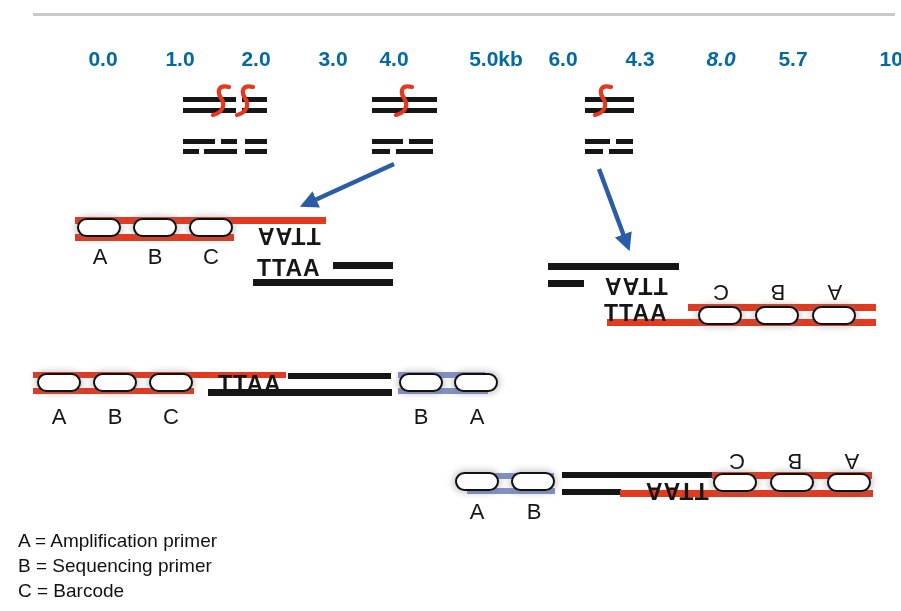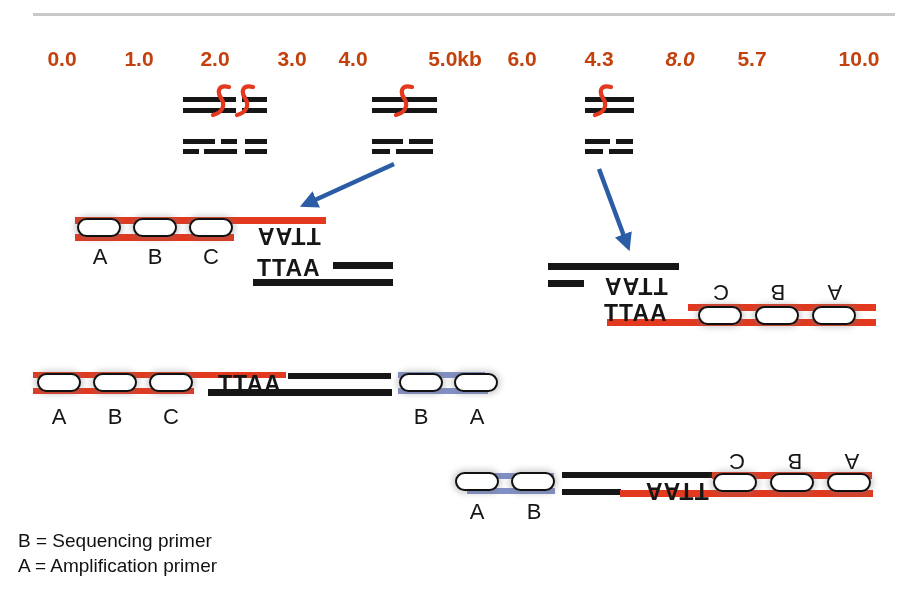--- a/index.html
+++ b/index.html
@@ -6,22 +6,22 @@
     --red:#E2391F;
     --arrow-blue:#2B5CA6;
     --adapter-blue:#8291C8;
     --black:#161616;
     --rule-gray:#C9C9C9;
   }
   html,body{margin:0;padding:0;background:#fff;}
   #fig{position:relative;width:901px;height:611px;background:#fff;overflow:hidden;
        font-family:"Liberation Sans",sans-serif;}
   .rule{position:absolute;height:2.5px;background:var(--rule-gray);}
-  .tick{position:absolute;top:47px;font:600 21px "Liberation Sans",sans-serif;color:#c2410c;
-        transform:translateX(-50%);white-space:nowrap;}
+  .tick{position:absolute;top:47px;font:600 21px "Liberation Sans",sans-serif;color:#0369a1;
+        transform:translateX(-50%);white-space:nowrap;margin-left:41px;}
   .seg{position:absolute;height:5px;background:var(--black);}
   .bar{position:absolute;height:6.5px;z-index:1;}
   .bar.black{background:var(--black);}
   .bar.red{background:var(--red);}
   .bar.blue{background:var(--adapter-blue);}
   .pill{position:absolute;width:40px;height:15px;background:#fff;border:2.6px solid #101010;
         border-radius:10px;box-shadow:0 0 6px 2px rgba(120,120,120,.4);z-index:2;}
   .site{position:absolute;font:600 23px "Liberation Sans",sans-serif;color:var(--black);
         letter-spacing:1px;z-index:3;white-space:nowrap;}
   .site.flip{transform:rotate(180deg);}
@@ -174,17 +174,18 @@
     <span class="site flip" style="left:645px;top:477px;">TTAA</span>
     <div class="pill" style="left:713px;top:473px;"></div>
     <div class="pill" style="left:770px;top:473px;"></div>
     <div class="pill" style="left:827px;top:473px;"></div>
     <span class="lbl flip" style="left:737px;top:448px;">C</span>
     <span class="lbl flip" style="left:795px;top:448px;">B</span>
     <span class="lbl flip" style="left:852px;top:448px;">A</span>
   </div>
 
   <div class="legend">
+    <div>A = Amplification primer</div>
     <div>B = Sequencing primer</div>
-    <div>A = Amplification primer</div>
+    <div>C = Barcode</div>
   </div>
 
 </div>
 
 </body></html>

